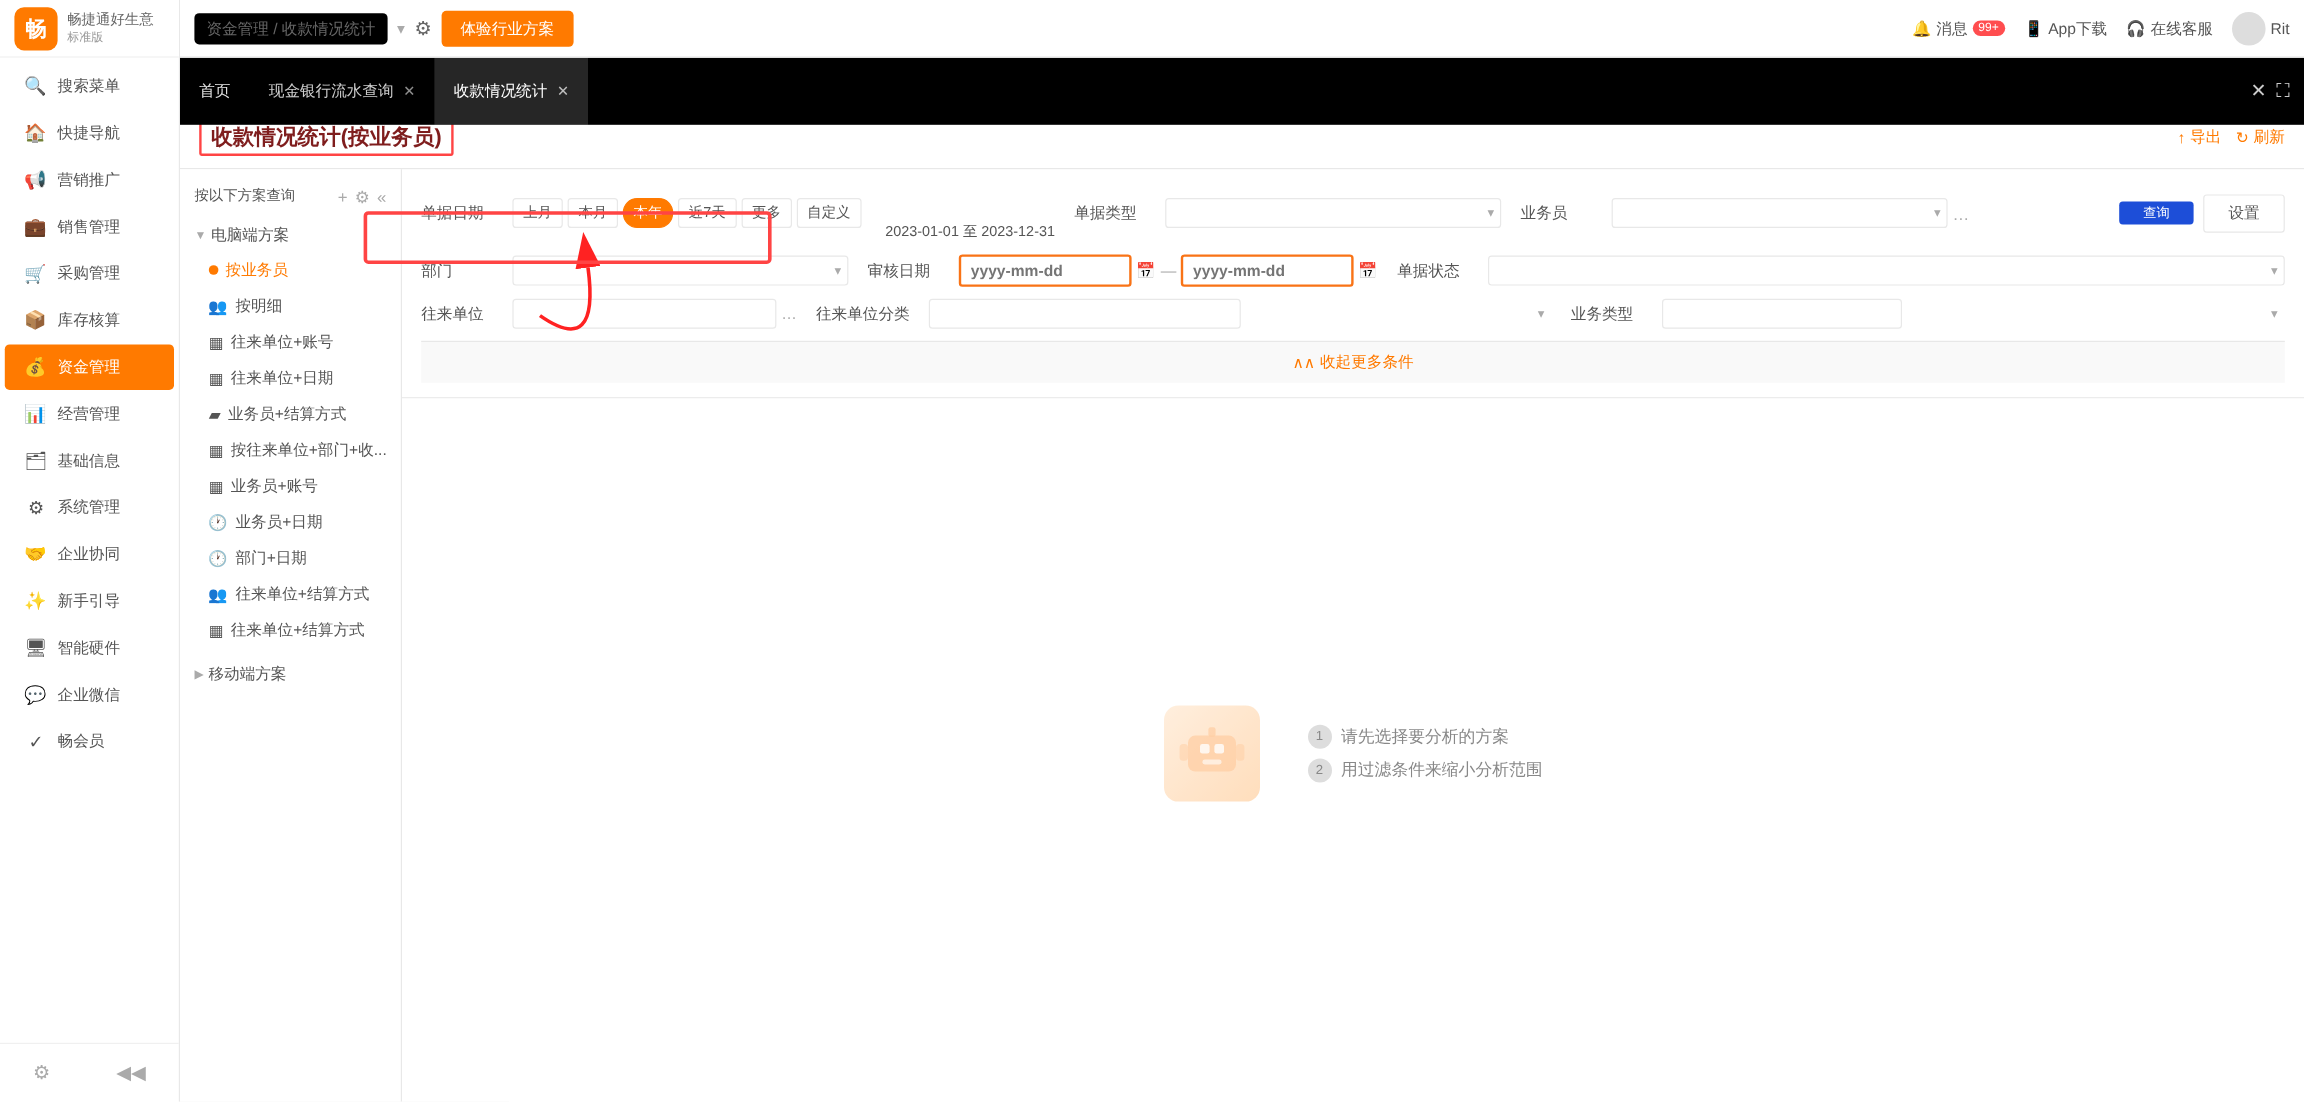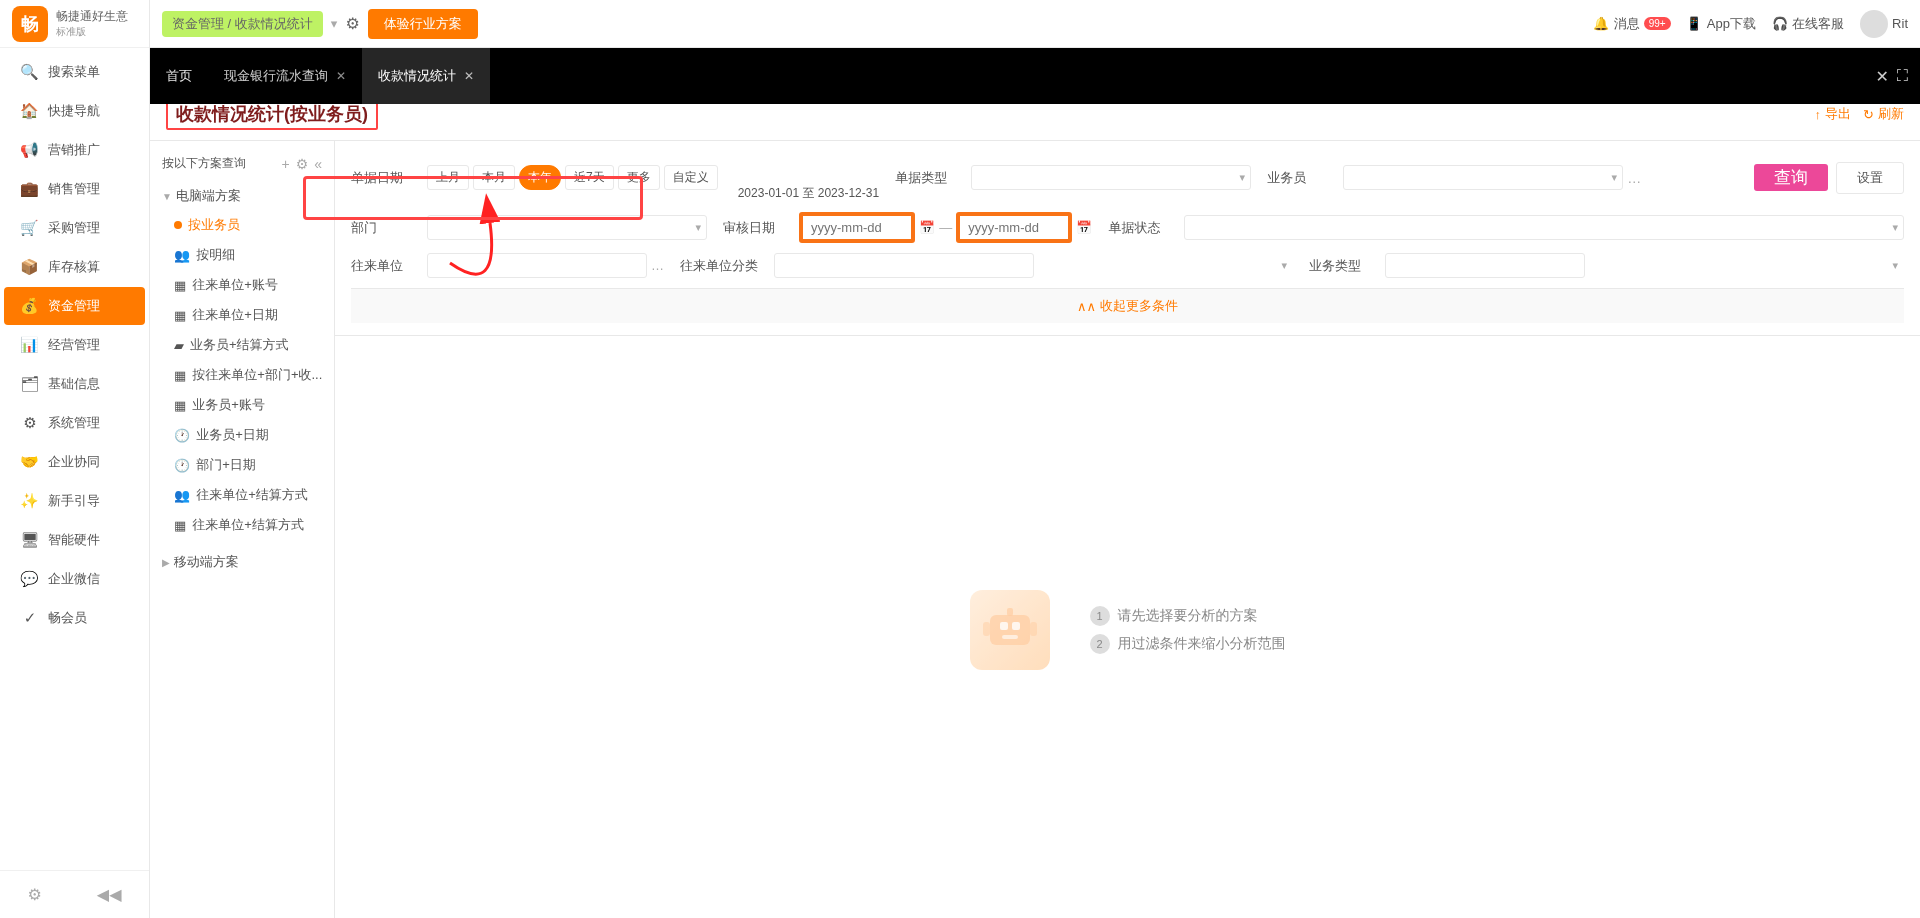--- a/index.html
+++ b/index.html
@@ -32,21 +32,21 @@
     }
     .sidebar-bottom-btn { cursor: pointer; color: #aaa; font-size: 16px; padding: 6px; }
 
     
     .topbar {
       position: fixed; left: 150px; top: 0; right: 0; height: 48px;
       background: #fff; border-bottom: 1px solid #e8e8e8; display: flex; align-items: center;
       padding: 0 12px; z-index: 99; justify-content: space-between;
     }
     .topbar-left { display: flex; align-items: center; gap: 8px; }
-    .topbar-breadcrumb { font-size: 13px; color: #666; background: #bef264; padding: 4px 10px; border-radius: 4px; text-align: center; }
+    .topbar-breadcrumb { font-size: 13px; color: #666; background: #000000; padding: 4px 10px; border-radius: 4px; text-align: center; }
     .topbar-dropdown { cursor: pointer; color: #aaa; }
     .topbar-settings { cursor: pointer; color: #666; font-size: 16px; }
     .topbar-trial-btn {
       background: #ff7a00; color: #fff; border: none; border-radius: 4px;
       padding: 6px 16px; cursor: pointer; font-size: 13px;
     }
     .topbar-right { display: flex; align-items: center; gap: 16px; color: #555; font-size: 13px; }
     .topbar-right-item { display: flex; align-items: center; gap: 4px; cursor: pointer; }
     .badge { background: #ff4d4f; color: #fff; border-radius: 10px; font-size: 10px; padding: 1px 5px; }
     .user-avatar { width: 28px; height: 28px; border-radius: 50%; background: #ddd; }
@@ -140,29 +140,29 @@
       appearance: none; cursor: pointer; position: relative;
     }
     .select-wrapper { position: relative; display: inline-flex; align-items: center; }
     .select-wrapper::after { content: '▾'; position: absolute; right: 6px; color: #aaa; pointer-events: none; font-size: 11px; }
     .filter-input {
       border: 1px solid #e8e8e8; border-radius: 3px; padding: 4px 8px;
       font-size: 13px; color: #555; min-width: 200px;
     }
     .date-input-group { display: flex; align-items: center; gap: 4px; }
     .date-input {
-      border: 4px solid #f97316; border-radius: 3px; padding: 4px 8px;
-      font-size: 13px; color: #ccc; width: 116px;
+      border: 2px solid #f97316; border-radius: 3px; padding: 4px 8px;
+      font-size: 13px; color: #ccc; width: 144px; font-weight: bold;
     }
     .date-cal-icon { color: #aaa; cursor: pointer; }
     .date-separator { color: #aaa; }
     .filter-row-actions { display: flex; align-items: center; gap: 8px; margin-left: auto; }
     .query-btn {
-      background: #ec4899; color: #fff; border: none; border-radius: 3px;
-      padding: 2px 20px; cursor: pointer; font-size: 17px;
+      background: #1d4ed8; color: #fff; border: none; border-radius: 3px;
+      padding: 2px 20px; cursor: pointer; font-size: 11px;
     }
     .settings-btn {
       background: #fff; color: #555; border: 1px solid #e8e8e8; border-radius: 3px;
       padding: 6px 20px; cursor: pointer; font-size: 13px;
     }
     .collapse-bar {
       display: flex; align-items: center; justify-content: center; padding: 8px;
       background: #f9f9f9; border-top: 1px solid #e8e8e8; cursor: pointer;
       color: #ff7a00; font-size: 13px; gap: 4px;
     }

